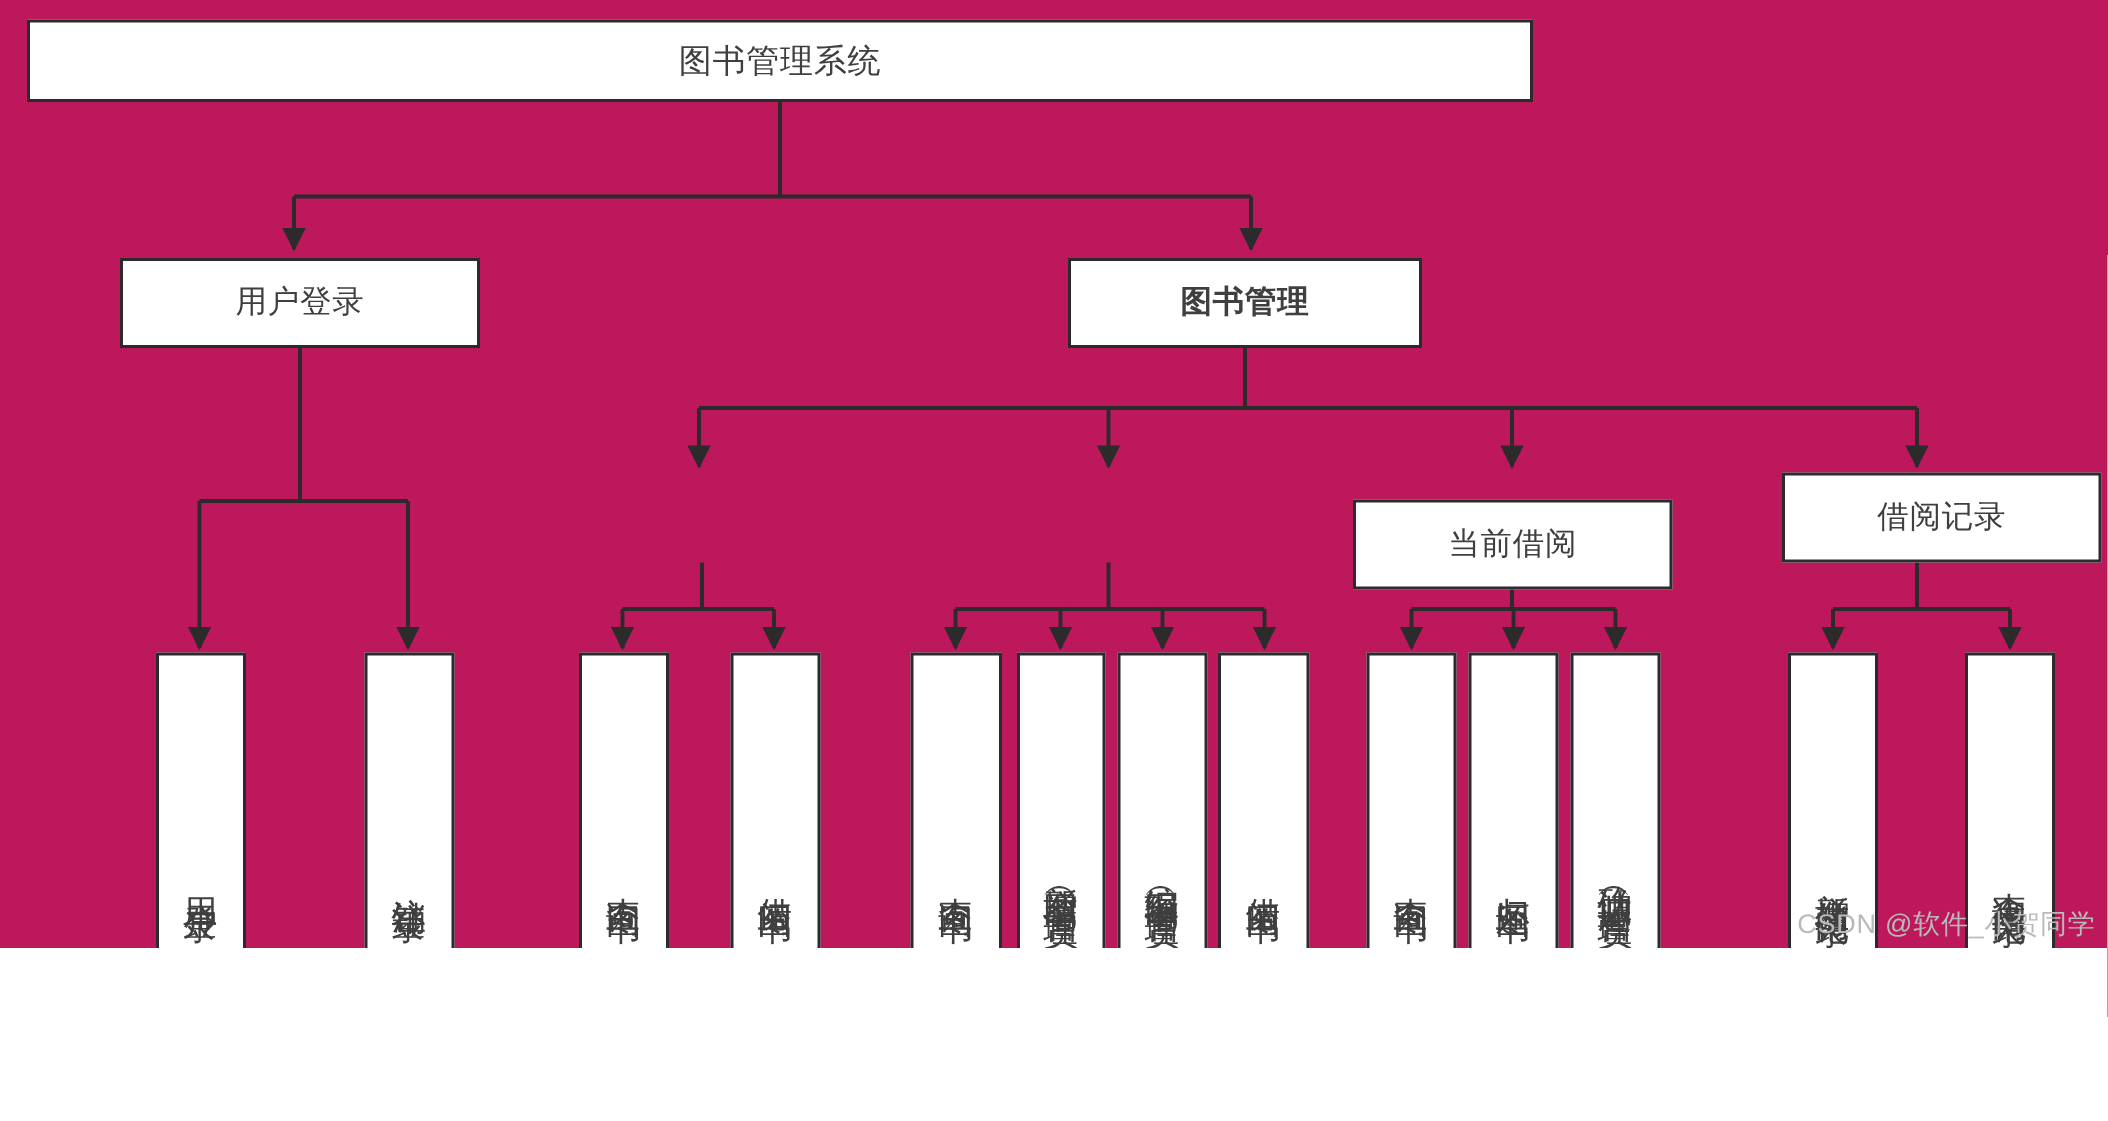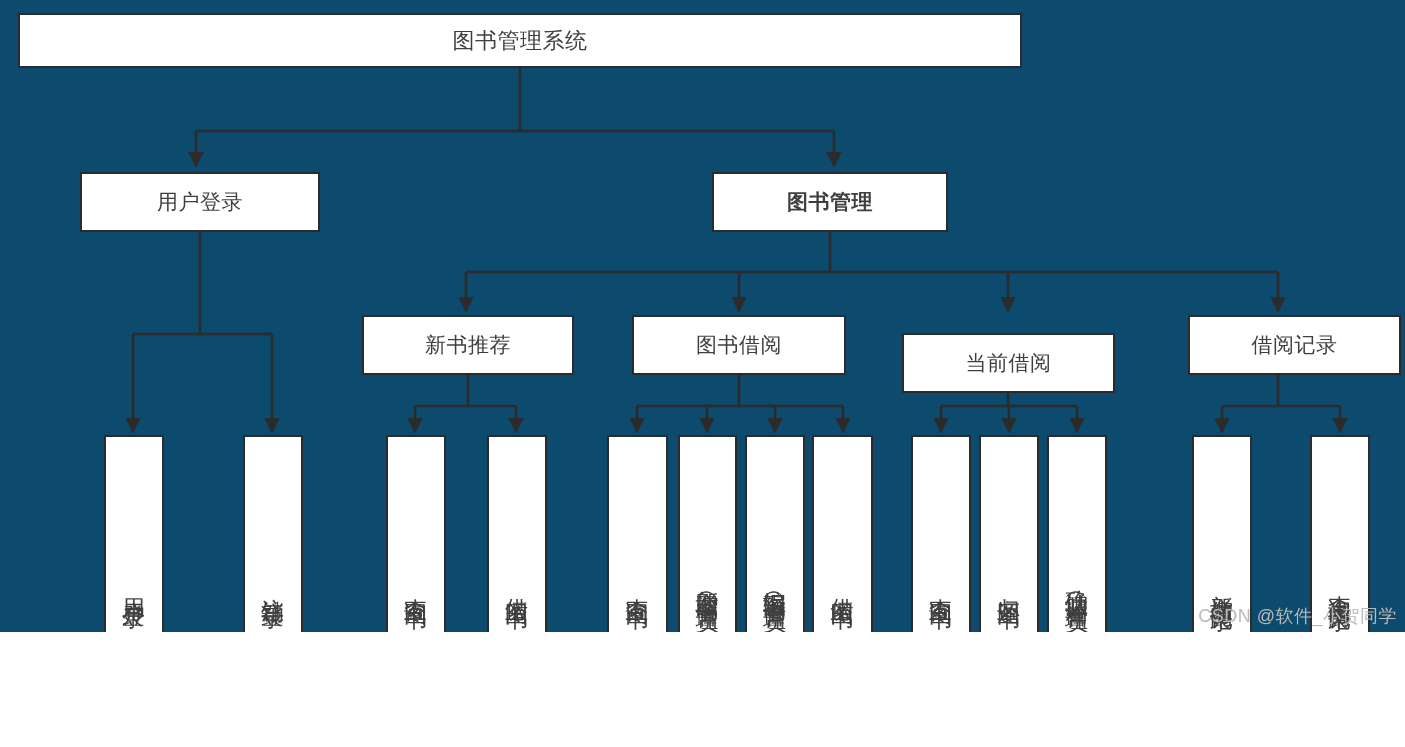--- a/index.html
+++ b/index.html
@@ -8,21 +8,21 @@
     padding: 0;
     background: #ffffff;
   }
   body {
     font-family: "Liberation Sans", "DejaVu Sans", sans-serif;
   }
   #canvas {
     position: relative;
     width: 1405px;
     height: 632px;
-    background: #0c4a6e;
+    background: #be185d;
     overflow: hidden;
   }
   #wires {
     position: absolute;
     left: 0;
     top: 0;
     width: 1405px;
     height: 747px;
     pointer-events: none;
   }
@@ -135,26 +135,20 @@
     <span class="lbl">图书管理系统</span>
   </div>
 
   <div class="node h" style="left:80px; top:172px; width:240px; height:60px;">
     <span class="lbl">用户登录</span>
   </div>
   <div class="node h" style="left:712px; top:172px; width:236px; height:60px;font-weight:bold;">
     <span class="lbl">图书管理</span>
   </div>
 
-  <div class="node h" style="left:362px; top:315px; width:212px; height:60px;">
-    <span class="lbl">新书推荐</span>
-  </div>
-  <div class="node h" style="left:632px; top:315px; width:214px; height:60px;">
-    <span class="lbl">图书借阅</span>
-  </div>
   <div class="node h" style="left:902px; top:333px; width:213px; height:60px;">
     <span class="lbl">当前借阅</span>
   </div>
   <div class="node h" style="left:1172px; top:315px; width:213px; height:60px;margin-left:16px;">
     <span class="lbl">借阅记录</span>
   </div>
 
   <div class="node v" style="left:104px; top:435px; width:60px; height:301px;">
     <span class="lbl">用户登录</span>
   </div>

